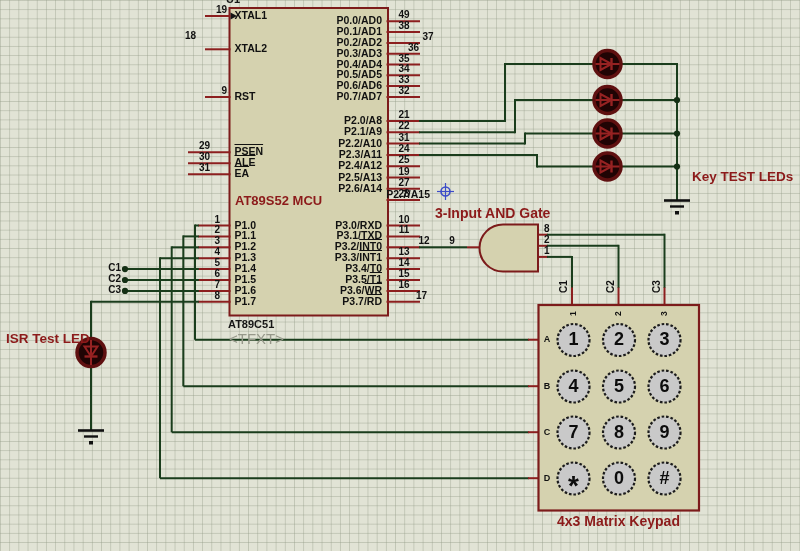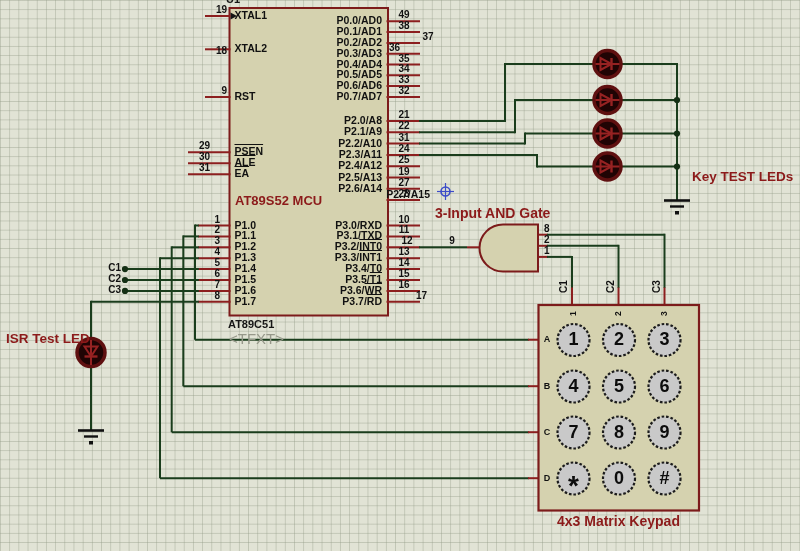--- a/index.html
+++ b/index.html
@@ -194,21 +194,21 @@
   <div class="chip-title" style="left:235px;top:193px;">AT89S52 MCU</div>
   <div class="model-lbl" style="left:228px;top:318px;">AT89C51</div>
   <div class="tfxt-lbl" style="left:229px;top:330px;">&lt;TFXT&gt;</div>
   <div class="annot" style="left:435px;top:205px;font-size:14px;">3-Input AND Gate</div>
   <div class="annot" style="left:692px;top:169px;">Key TEST LEDs</div>
   <div class="annot" style="left:6px;top:331px;">ISR Test LED</div>
   <div class="annot" style="left:557px;top:513px;font-size:14px;">4x3 Matrix Keypad</div>
   <div id="labels">
       <div class="lbl pin-num" style="left:185px;top:4px;width:42px;text-align:right;">19</div>
       <div class="lbl pin-name" style="left:234.5px;top:10px;">XTAL1</div>
-      <div class="lbl pin-num" style="left:185px;top:45px;width:42px;text-align:right;">18</div>
+      <div class="lbl pin-num" style="left:185px;top:30px;width:42px;">18</div>
       <div class="lbl pin-name" style="left:234.5px;top:43.3px;">XTAL2</div>
       <div class="lbl pin-num" style="left:185px;top:85px;width:42px;text-align:right;">9</div>
       <div class="lbl pin-name" style="left:234.5px;top:91px;">RST</div>
       <div class="lbl pin-num" style="left:168px;top:140.3px;width:42px;text-align:right;">29</div>
       <div class="lbl pin-name" style="left:234.5px;top:146.3px;"><span class="ov">PSEN</span></div>
       <div class="lbl pin-num" style="left:168px;top:151.3px;width:42px;text-align:right;">30</div>
       <div class="lbl pin-name" style="left:234.5px;top:157.3px;"><span class="ov">ALE</span></div>
       <div class="lbl pin-num" style="left:168px;top:162.3px;width:42px;text-align:right;">31</div>
       <div class="lbl pin-name" style="left:234.5px;top:168.3px;"><span class="ov">EA</span></div>
       <div class="lbl pin-num" style="left:178px;top:213.5px;width:42px;text-align:right;">1</div>
@@ -226,21 +226,21 @@
       <div class="lbl pin-num" style="left:178px;top:278.9px;width:42px;text-align:right;">7</div>
       <div class="lbl pin-name" style="left:234.5px;top:284.9px;">P1.6</div>
       <div class="lbl pin-num" style="left:178px;top:289.8px;width:42px;text-align:right;">8</div>
       <div class="lbl pin-name" style="left:234.5px;top:295.8px;">P1.7</div>
       <div class="lbl pin-num" style="left:389px;top:9.3px;width:30px;text-align:center;">49</div>
       <div class="lbl pin-name" style="left:272px;top:15.3px;width:110px;text-align:right;">P0.0/AD0</div>
       <div class="lbl pin-num" style="left:389px;top:20.1px;width:30px;text-align:center;">38</div>
       <div class="lbl pin-name" style="left:272px;top:26.1px;width:110px;text-align:right;">P0.1/AD1</div>
       <div class="lbl pin-num" style="left:389px;top:30.9px;width:30px;text-align:center;margin-left:24px;">37</div>
       <div class="lbl pin-name" style="left:272px;top:36.9px;width:110px;text-align:right;">P0.2/AD2</div>
-      <div class="lbl pin-num" style="left:389px;top:41.7px;width:30px;text-align:left;">36</div>
+      <div class="lbl pin-num" style="left:389px;top:41.7px;width:30px;text-align:right;">36</div>
       <div class="lbl pin-name" style="left:272px;top:47.7px;width:110px;text-align:right;">P0.3/AD3</div>
       <div class="lbl pin-num" style="left:389px;top:52.5px;width:30px;text-align:center;">35</div>
       <div class="lbl pin-name" style="left:272px;top:58.5px;width:110px;text-align:right;">P0.4/AD4</div>
       <div class="lbl pin-num" style="left:389px;top:63.3px;width:30px;text-align:center;">34</div>
       <div class="lbl pin-name" style="left:272px;top:69.3px;width:110px;text-align:right;">P0.5/AD5</div>
       <div class="lbl pin-num" style="left:389px;top:74.1px;width:30px;text-align:center;">33</div>
       <div class="lbl pin-name" style="left:272px;top:80.1px;width:110px;text-align:right;">P0.6/AD6</div>
       <div class="lbl pin-num" style="left:389px;top:84.9px;width:30px;text-align:center;">32</div>
       <div class="lbl pin-name" style="left:272px;top:90.9px;width:110px;text-align:right;">P0.7/AD7</div>
       <div class="lbl pin-num" style="left:389px;top:109px;width:30px;text-align:center;">21</div>
@@ -256,21 +256,21 @@
       <div class="lbl pin-num" style="left:389px;top:165.5px;width:30px;text-align:center;">19</div>
       <div class="lbl pin-name" style="left:272px;top:171.5px;width:110px;text-align:right;">P2.5/A13</div>
       <div class="lbl pin-num" style="left:389px;top:176.8px;width:30px;text-align:center;">27</div>
       <div class="lbl pin-name" style="left:272px;top:182.8px;width:110px;text-align:right;">P2.6/A14</div>
       <div class="lbl pin-num" style="left:389px;top:188.1px;width:30px;text-align:center;">28</div>
       <div class="lbl pin-name" style="left:272px;top:189px;width:110px;text-align:right;padding-left:48px;">P2.7/A15</div>
       <div class="lbl pin-num" style="left:389px;top:213.5px;width:30px;text-align:center;">10</div>
       <div class="lbl pin-name" style="left:272px;top:219.5px;width:110px;text-align:right;">P3.0/RXD</div>
       <div class="lbl pin-num" style="left:389px;top:224.4px;width:30px;text-align:center;">11</div>
       <div class="lbl pin-name" style="left:272px;top:230.4px;width:110px;text-align:right;">P3.1/TXD</div>
-      <div class="lbl pin-num" style="left:392px;top:235.3px;width:30px;text-align:center;">12</div>
+      <div class="lbl pin-num" style="left:409px;top:235.3px;width:30px;text-align:center;">12</div>
       <div class="lbl pin-name" style="left:272px;top:241.3px;width:110px;text-align:right;">P3.2/<span class="ov">INT0</span></div>
       <div class="lbl pin-num" style="left:389px;top:246.2px;width:30px;text-align:center;">13</div>
       <div class="lbl pin-name" style="left:272px;top:252.2px;width:110px;text-align:right;">P3.3/<span class="ov">INT1</span></div>
       <div class="lbl pin-num" style="left:389px;top:257.1px;width:30px;text-align:center;">14</div>
       <div class="lbl pin-name" style="left:272px;top:263.1px;width:110px;text-align:right;">P3.4/T0</div>
       <div class="lbl pin-num" style="left:389px;top:268px;width:30px;text-align:center;">15</div>
       <div class="lbl pin-name" style="left:272px;top:274px;width:110px;text-align:right;">P3.5/<span class="ov">T1</span></div>
       <div class="lbl pin-num" style="left:389px;top:278.9px;width:30px;text-align:center;">16</div>
       <div class="lbl pin-name" style="left:272px;top:284.9px;width:110px;text-align:right;">P3.6/<span class="ov">WR</span></div>
       <div class="lbl pin-num" style="left:389px;top:289.8px;width:30px;text-align:right;margin-left:8px;">17</div>

